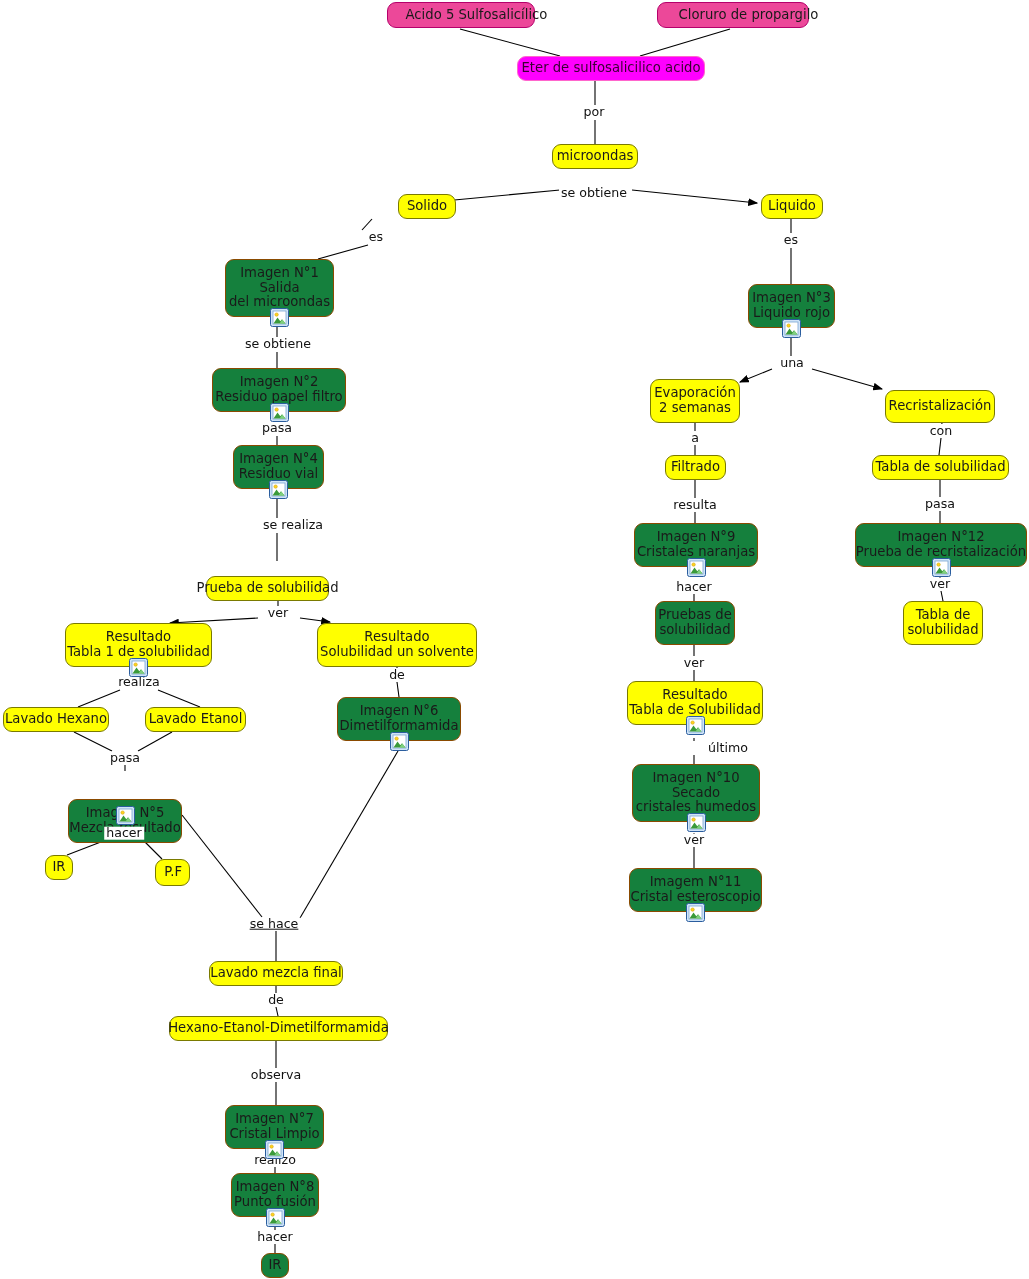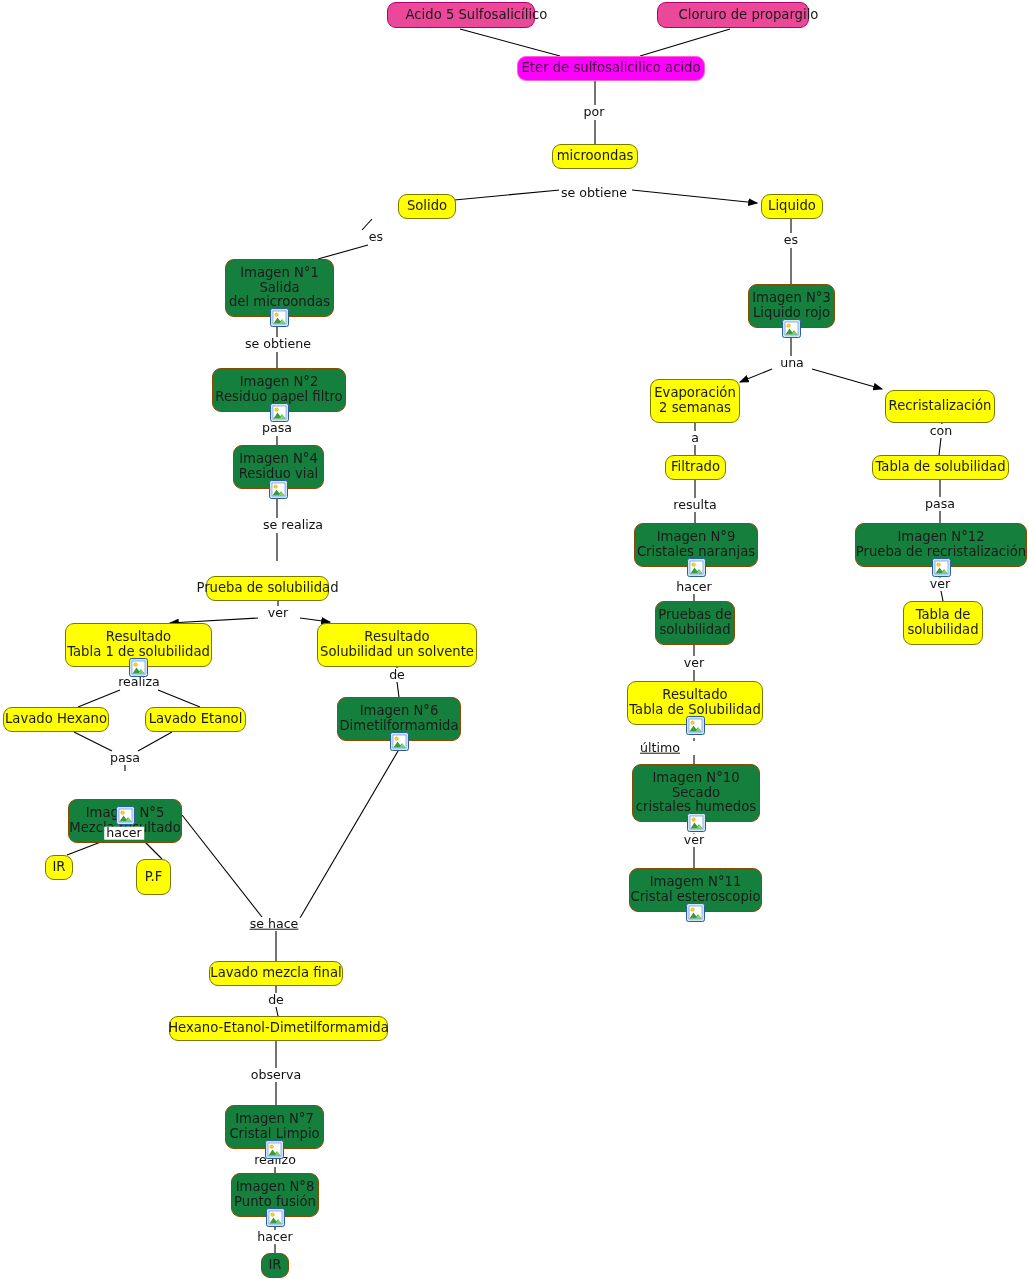--- a/index.html
+++ b/index.html
@@ -320,21 +320,21 @@
           <circle cx="6.6" cy="6.6" r="1.7" fill="#ffd21f" stroke="#c79a00" stroke-width="0.5"></circle>
           <path d="M3.5 15.5 L7.5 9.5 L10.3 13.2 L12 11.3 L15.5 15.5 Z" fill="#3a9a3a"></path>
           <path d="M9.6 15.5 L12.2 11.6 L15.5 15.5 Z" fill="#7fd07f"></path>
         </svg>
       </div>
       <div class="node n-yellow" style="left: 45px; top: 855px; width: 28px; height: 25px;">
         <div class="lines">
           <span>IR</span>
         </div>
       </div>
-      <div class="node n-yellow" style="left: 136px; top: 859px; width: 35px; height: 36px;">
+      <div class="node n-yellow" style="left: 155px; top: 859px; width: 35px; height: 27px; align-items: flex-end;">
         <div class="lines">
           <span>P.F</span>
         </div>
       </div>
       <div class="node n-yellow" style="left: 209px; top: 961px; width: 134px; height: 25px;">
         <div class="lines">
           <span>Lavado mezcla final</span>
         </div>
       </div>
       <div class="node n-yellow" style="left: 169px; top: 1016px; width: 219px; height: 25px;">
@@ -506,17 +506,17 @@
       <div class="link-label" style="left: 275px; top: 1160px;">realizo</div>
       <div class="link-label" style="left: 275px; top: 1237px;">hacer</div>
       <div class="link-label" style="left: 792px; top: 363px;">una</div>
       <div class="link-label" style="left: 695px; top: 438px;">a</div>
       <div class="link-label" style="left: 941px; top: 431px;">con</div>
       <div class="link-label" style="left: 695px; top: 505px;">resulta</div>
       <div class="link-label" style="left: 940px; top: 504px;">pasa</div>
       <div class="link-label" style="left: 694px; top: 587px;">hacer</div>
       <div class="link-label" style="left: 940px; top: 584px;">ver</div>
       <div class="link-label" style="left: 694px; top: 663px;">ver</div>
-      <div class="link-label" style="left: 660px; top: 748px; text-decoration: underline;">último</div>
+      <div class="link-label" style="left: 728px; top: 748px;">último</div>
       <div class="link-label" style="left: 694px; top: 840px;">ver</div>
     </div>
 
 </div>
 
 </body></html>

